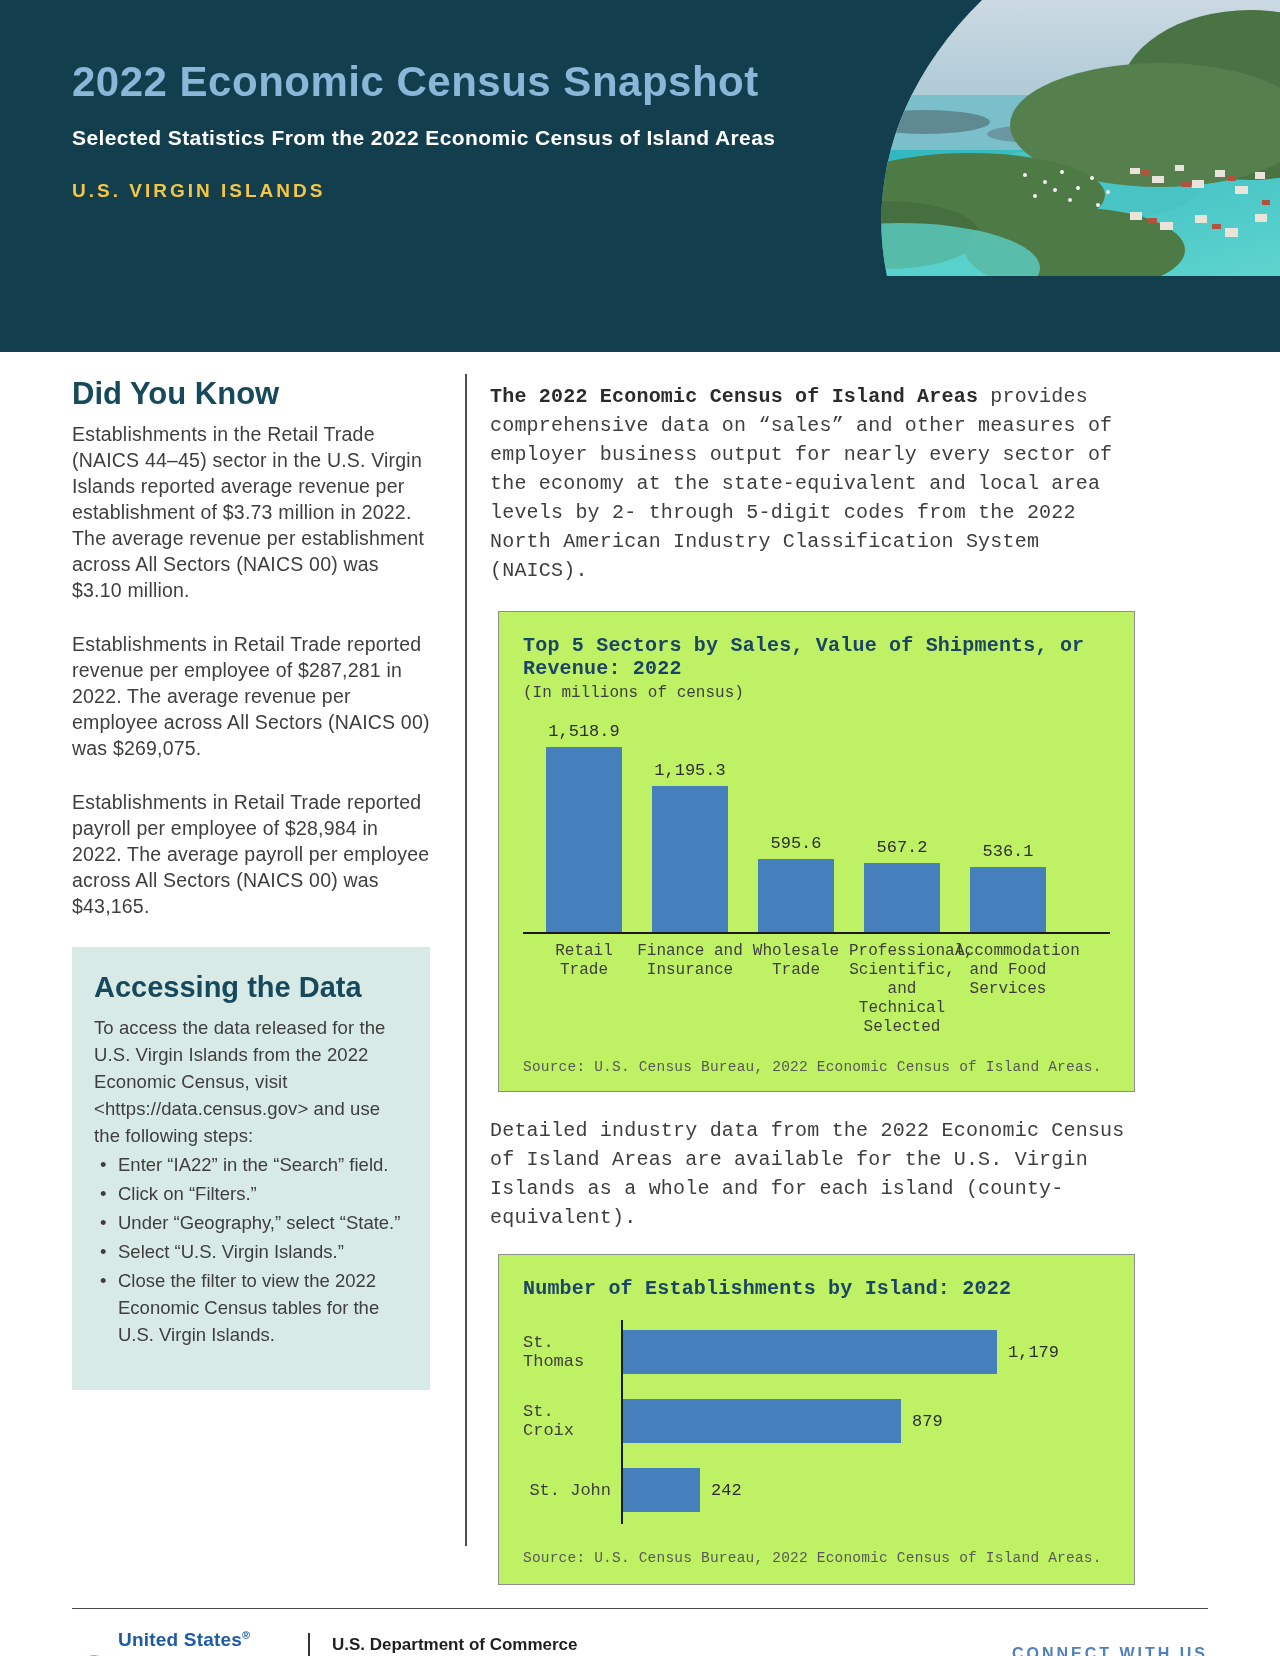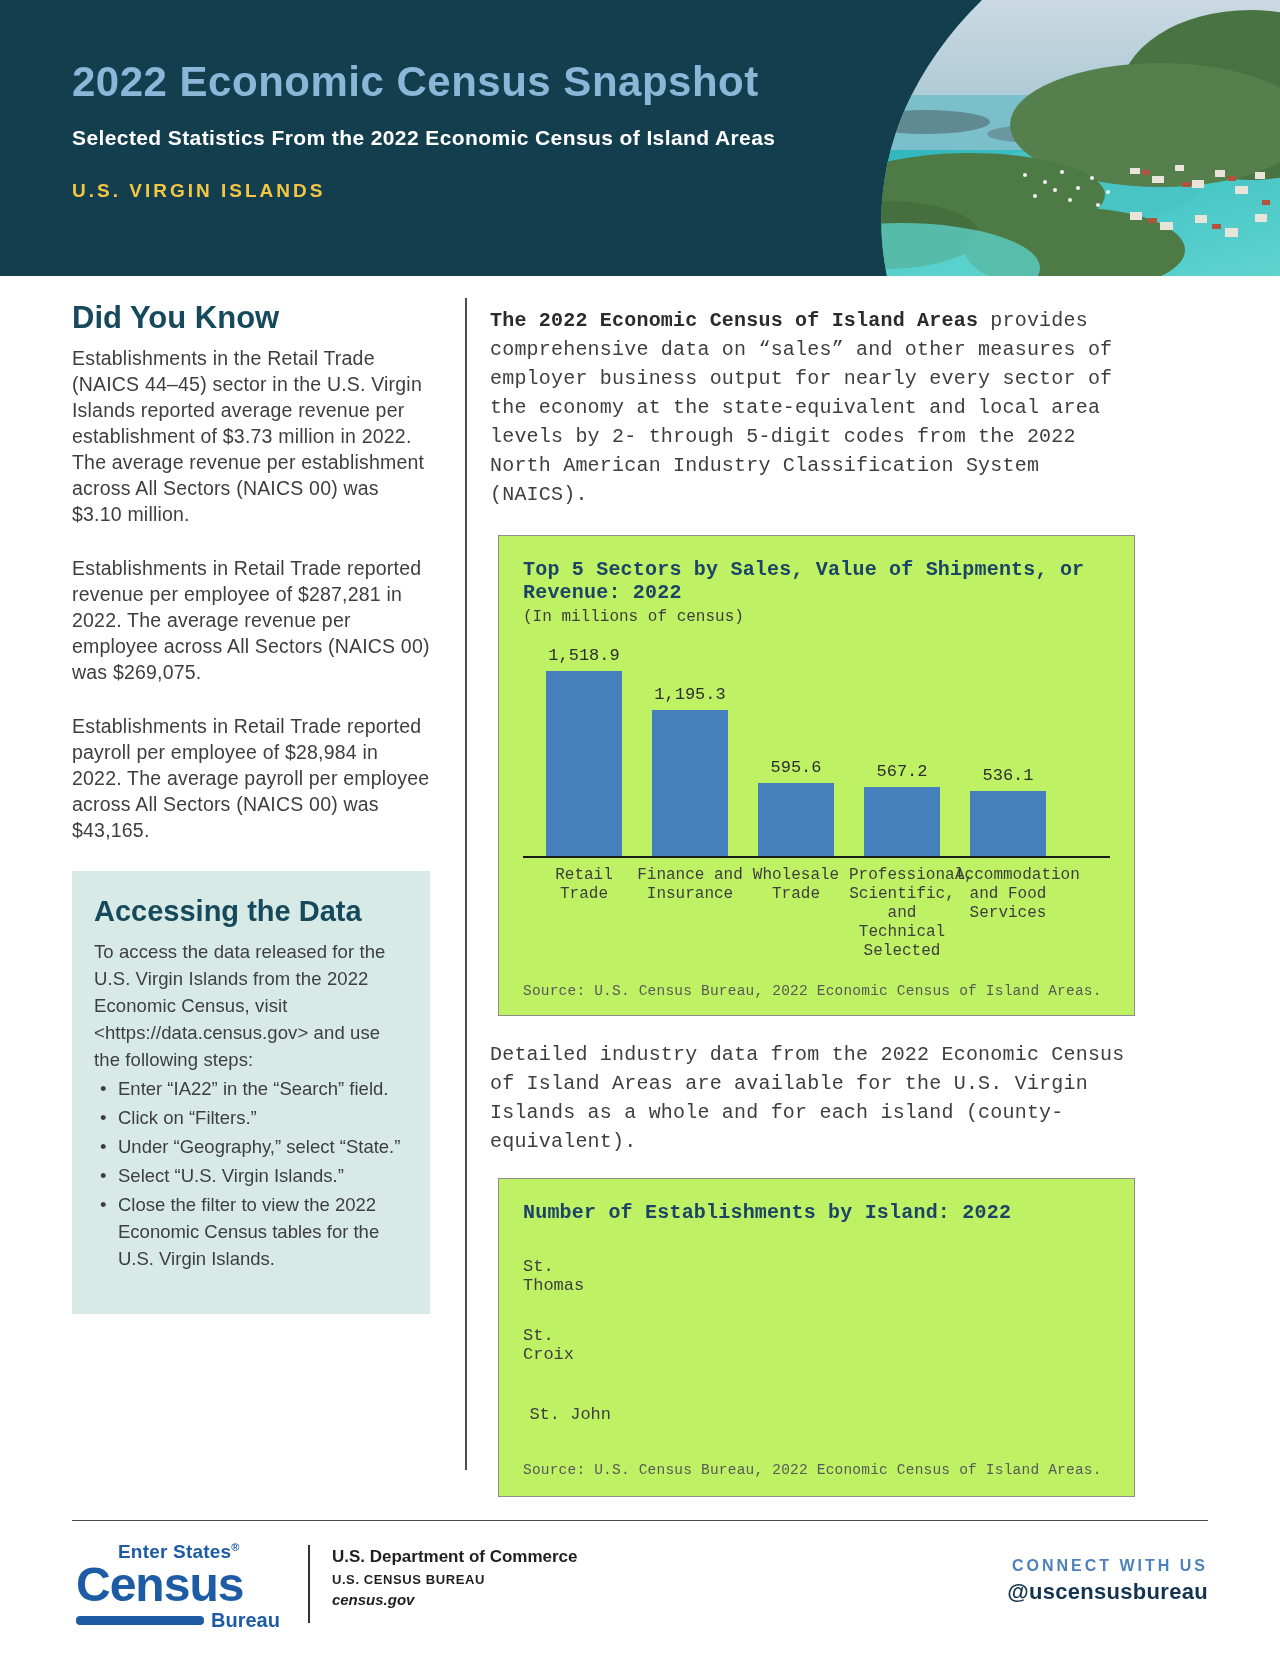--- a/index.html
+++ b/index.html
@@ -1,20 +1,20 @@
 <!DOCTYPE html>
 <html><head>
 <meta charset="utf-8">
 <style>
   * { margin:0; padding:0; box-sizing:border-box; }
   body { background:#e8e8e8; font-family:"Liberation Sans", sans-serif; }
   .page { width:1280px; height:1656px; background:#ffffff; position:relative; overflow:hidden; margin:0 auto; }
 
   
-  .header { position:relative; height:276px; background:#123E4E; overflow:hidden; }
+  .header { position:relative; height:352px; background:#123E4E; overflow:hidden; }
   .header-text { position:absolute; left:72px; top:58px; }
   .hdr-title { font-size:42px; font-weight:bold; color:#8AB6D8; letter-spacing:.5px; }
   .hdr-sub { margin-top:20px; font-size:21px; font-weight:bold; color:#ffffff; letter-spacing:.4px; }
   .hdr-region { margin-top:30px; font-size:19px; font-weight:bold; color:#F5C643; letter-spacing:3px; }
   .header-photo { position:absolute; top:0; right:0; width:450px; height:276px; }
 
   
   .content { display:flex; padding:22px 72px 0 72px; }
   .col-left { width:358px; flex:none; }
   .col-divider { width:2px; height:1172px; background:#4d4d4d; margin-left:35px; flex:none; }
@@ -227,30 +227,44 @@
       <p class="between-par">Detailed industry data from the 2022 Economic Census of Island Areas are available for the U.S. Virgin Islands as a whole and for each island (county-equivalent).</p>
 
       <div class="chart-box second">
         <div class="chart-title">Number of Establishments by Island: 2022</div>
         <div class="c2-body">
           <div class="c2-labels">
               <div class="c2-label">St. Thomas</div>
               <div class="c2-label">St. Croix</div>
               <div class="c2-label">St. John</div>
             </div>
+          <div class="c2-plot">
+              <div class="c2-row">
+                <div class="c2-bar" style="width: 374px; background: rgb(69, 128, 188);"></div>
+                <span class="c2-val">1,179</span>
+              </div>
+              <div class="c2-row">
+                <div class="c2-bar" style="width: 278px; background: rgb(69, 128, 188);"></div>
+                <span class="c2-val">879</span>
+              </div>
+              <div class="c2-row">
+                <div class="c2-bar" style="width: 77px; background: rgb(69, 128, 188);"></div>
+                <span class="c2-val">242</span>
+              </div>
+            </div>
         </div>
         <div class="chart-source c2-src">Source: U.S. Census Bureau, 2022 Economic Census of Island Areas.</div>
       </div>
     </div>
   </div>
 
   <div class="footer-rule"></div>
   <div class="footer">
     <div class="census-logo">
-      <div class="logo-top"><span>Enter States</span><sup>®</sup></div>
+      <div class="logo-top"><span>United States</span><sup>®</sup></div>
       <div class="logo-main">Census</div>
       <div class="logo-bottom">
         <span class="logo-bar"></span>
         <span class="logo-bureau">Bureau</span>
       </div>
     </div>
     <div class="footer-vr"></div>
     <div class="commerce">
       <div class="commerce-l1">U.S. Department of Commerce</div>
       <div class="commerce-l2">U.S. CENSUS BUREAU</div>

